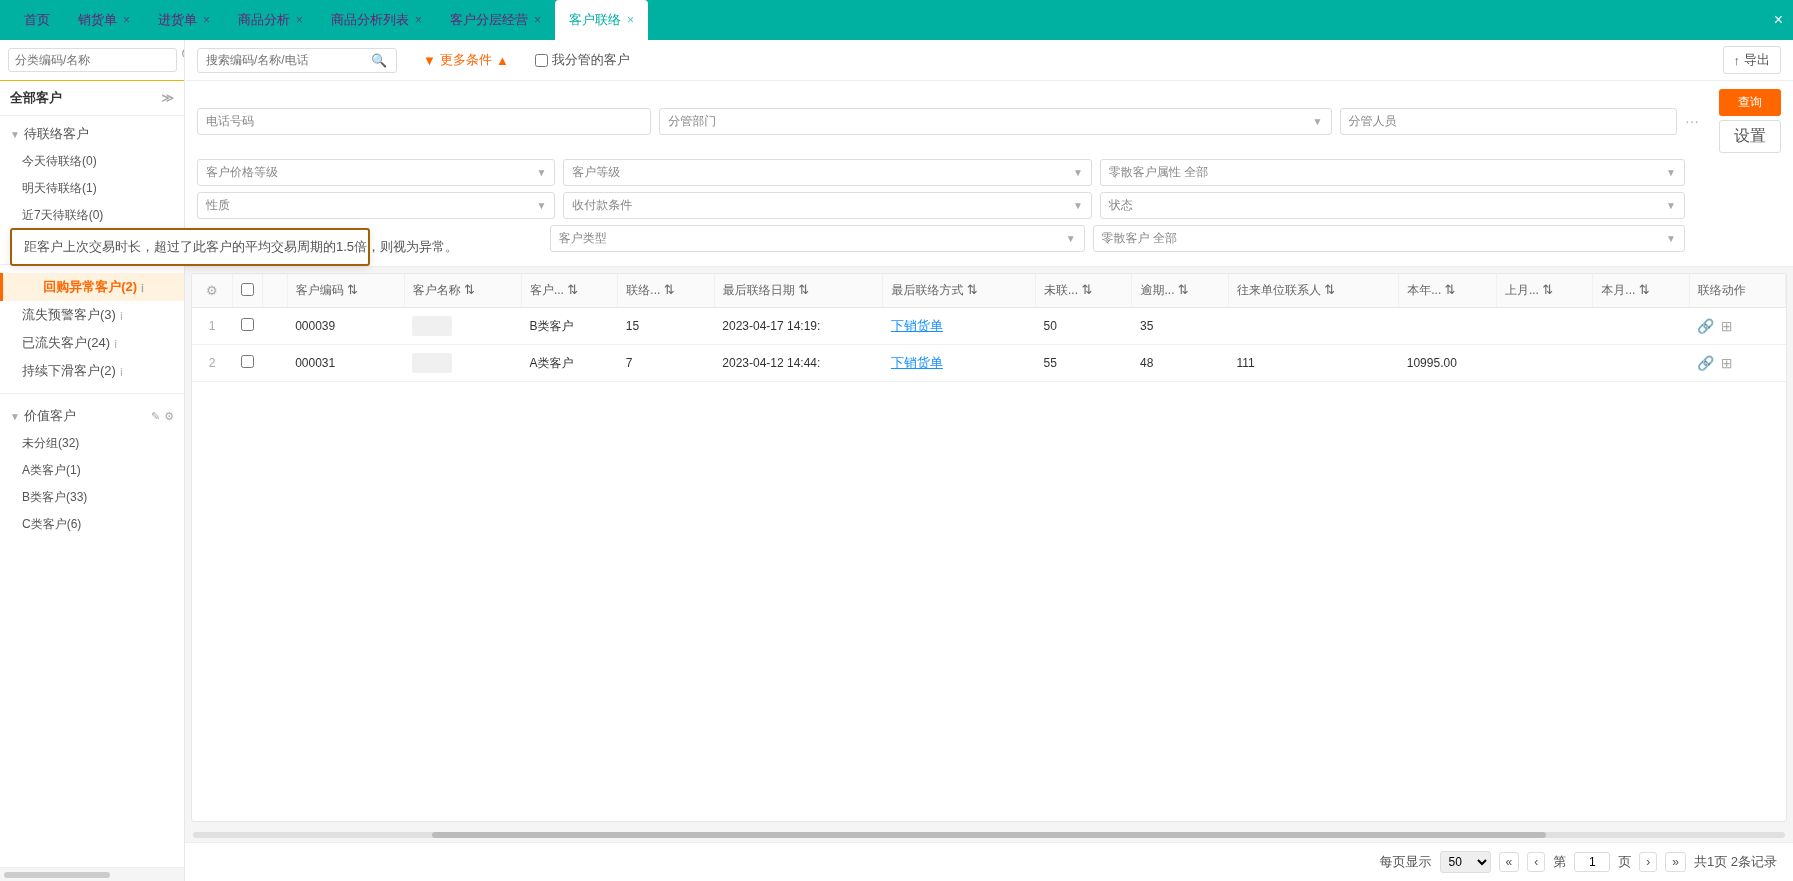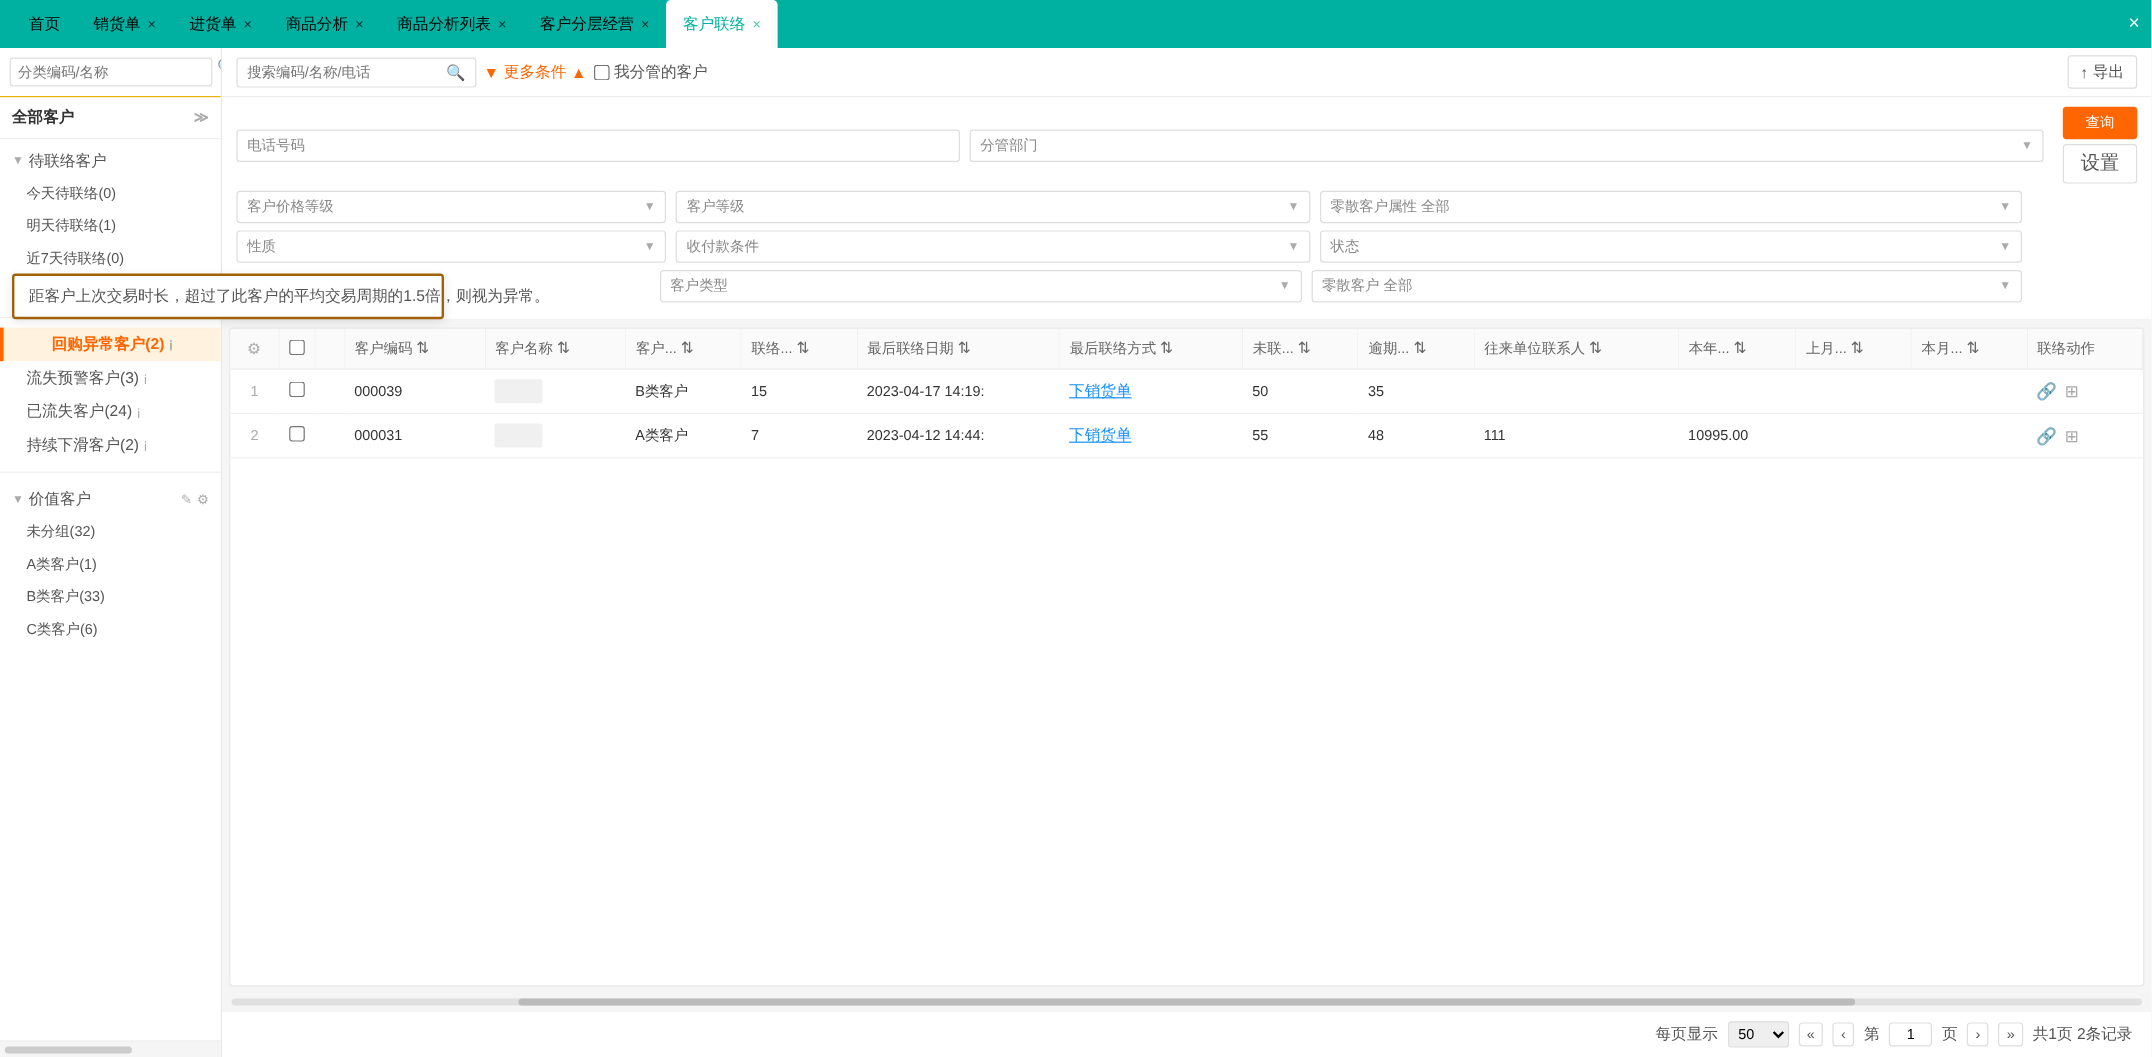--- a/index.html
+++ b/index.html
@@ -4,21 +4,21 @@
   <style>
     * { box-sizing: border-box; margin: 0; padding: 0; font-family: 'Microsoft YaHei', Arial, sans-serif; font-size: 13px; }
     body { background: #f5f5f5; overflow: hidden; width: 1793px; height: 881px; }
 
     
     .top-nav {
       display: flex; align-items: center; background: #00b0a0; height: 40px; padding: 0 10px;
       position: relative;
     }
     .nav-tab {
-      display: flex; align-items: center; padding: 0 14px; height: 40px; color: #000000;
+      display: flex; align-items: center; padding: 0 14px; height: 40px; color: #701a75;
       cursor: pointer; font-size: 13px; white-space: nowrap; position: relative;
     }
     .nav-tab.active { background: #fff; color: #00b0a0; border-radius: 4px 4px 0 0; }
     .nav-tab .close-icon { margin-left: 6px; font-size: 12px; opacity: 0.7; }
     .nav-close-btn {
       position: absolute; right: 10px; top: 50%; transform: translateY(-50%);
       color: #fff; cursor: pointer; font-size: 16px;
     }
 
     
@@ -60,21 +60,21 @@
       box-shadow: 0 2px 8px rgba(0,0,0,0.1); max-width: 360px; white-space: nowrap;
     }
 
     
     .content-area {
       flex: 1; display: flex; flex-direction: column; background: #f5f5f5; overflow: hidden;
     }
 
     
     .filter-bar {
-      background: #fff; padding: 6px 12px; display: flex; align-items: center; gap: 6px;
+      background: #fff; padding: 6px 12px; display: flex; align-items: center; gap: 26px;
       border-bottom: 1px solid #eee;
     }
     .filter-search {
       display: flex; align-items: center; border: 1px solid #ddd; border-radius: 3px;
       padding: 4px 8px; background: #fff; width: 200px;
     }
     .filter-search input { border: none; outline: none; font-size: 12px; flex: 1; }
     .filter-search .search-icon { color: #aaa; margin-left: 4px; cursor: pointer; }
     .filter-more {
       display: flex; align-items: center; color: #f60; cursor: pointer; font-size: 12px;
@@ -301,20 +301,27 @@
 
       <div class="adv-filter-row">
         <div class="adv-field" style="flex:1.2;">
           <label>电话号码</label>
           <span class="field-value"></span>
         </div>
         <div class="adv-field" style="flex:1.8;">
           <label>分管部门</label>
           <span class="field-value"></span>
           <span class="arrow-down">▼</span>
+        </div>
+        <div class="adv-field-inline">
+          <div class="adv-field" style="flex:1;">
+            <label>分管人员</label>
+            <span class="field-value"></span>
+          </div>
+          <span class="dots-btn">···</span>
         </div>
         <div class="adv-btn-group">
           <button class="btn-query">查询</button>
           <button class="btn-settings">设置</button>
         </div>
       </div>
 
       <div class="adv-filter-row">
         <div class="adv-field" style="flex:1.2;">
           <label>客户价格等级</label>

